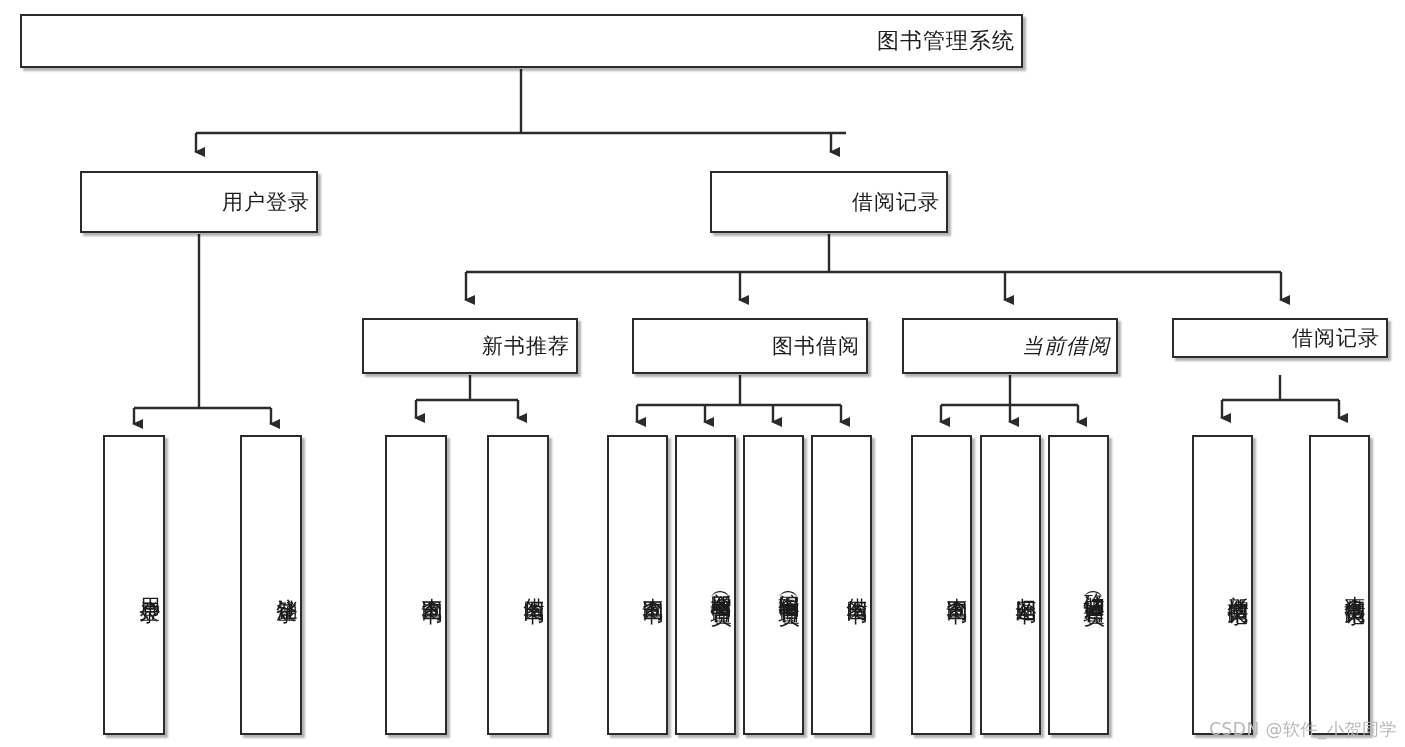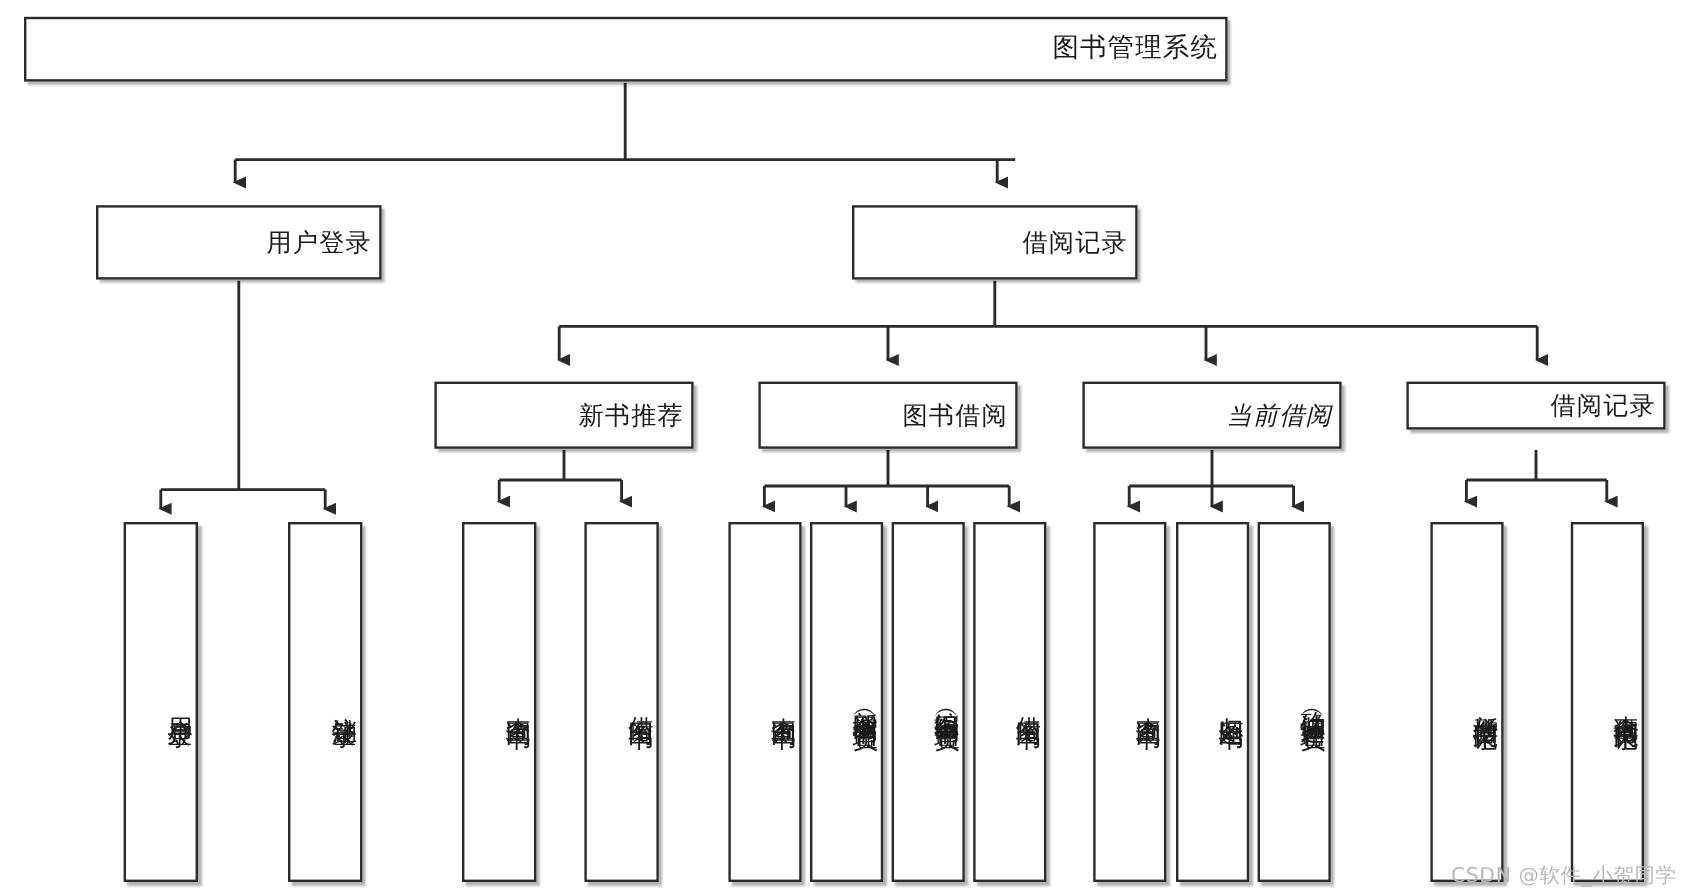--- a/index.html
+++ b/index.html
@@ -134,21 +134,21 @@
   <div class="node horiz" style="left:80px; top:171px; width:238px; height:62px;">
     <span class="label">用户登录</span>
   </div>
   <div class="node horiz" style="left:710px; top:171px; width:238px; height:62px;">
     <span class="label">借阅记录</span>
   </div>
 
   <div class="node horiz" style="left:362px; top:318px; width:216px; height:56px;">
     <span class="label">新书推荐</span>
   </div>
-  <div class="node horiz" style="left:632px; top:318px; width:216px; height:56px;">
+  <div class="node horiz" style="left:632px; top:318px; width:236px; height:56px;">
     <span class="label">图书借阅</span>
   </div>
   <div class="node horiz" style="left:902px; top:318px; width:216px; height:56px;font-style:italic;">
     <span class="label">当前借阅</span>
   </div>
   <div class="node horiz" style="left:1172px; top:318px; width:216px; height:40px;">
     <span class="label">借阅记录</span>
   </div>
 
   <div class="node vert" style="left:103px; top:435px; width:62px; height:300px;">

